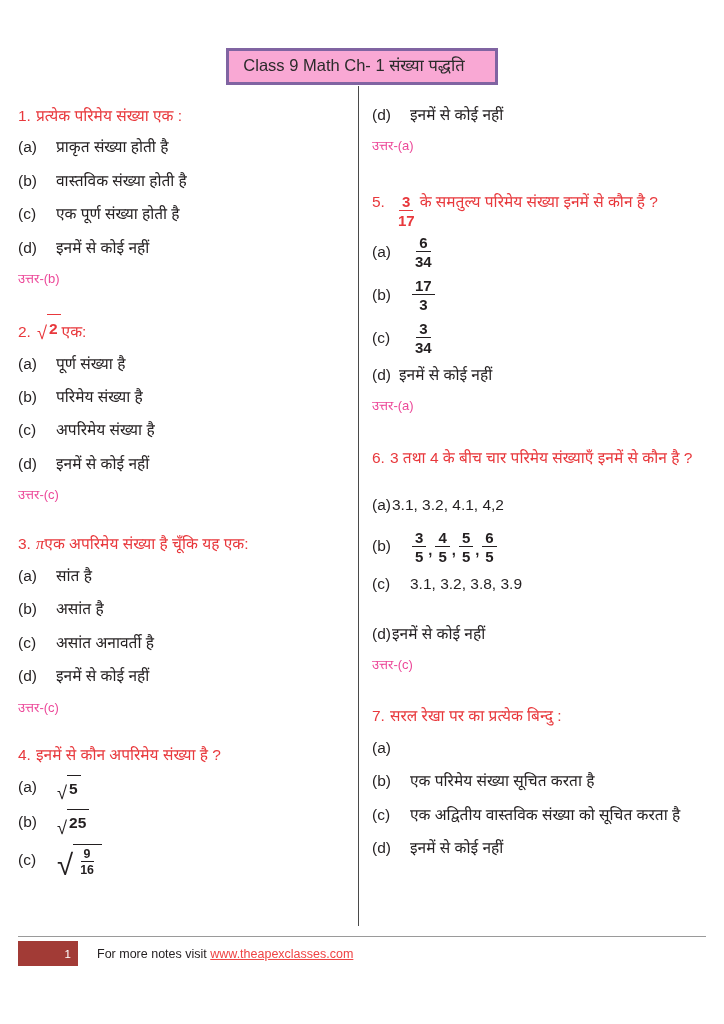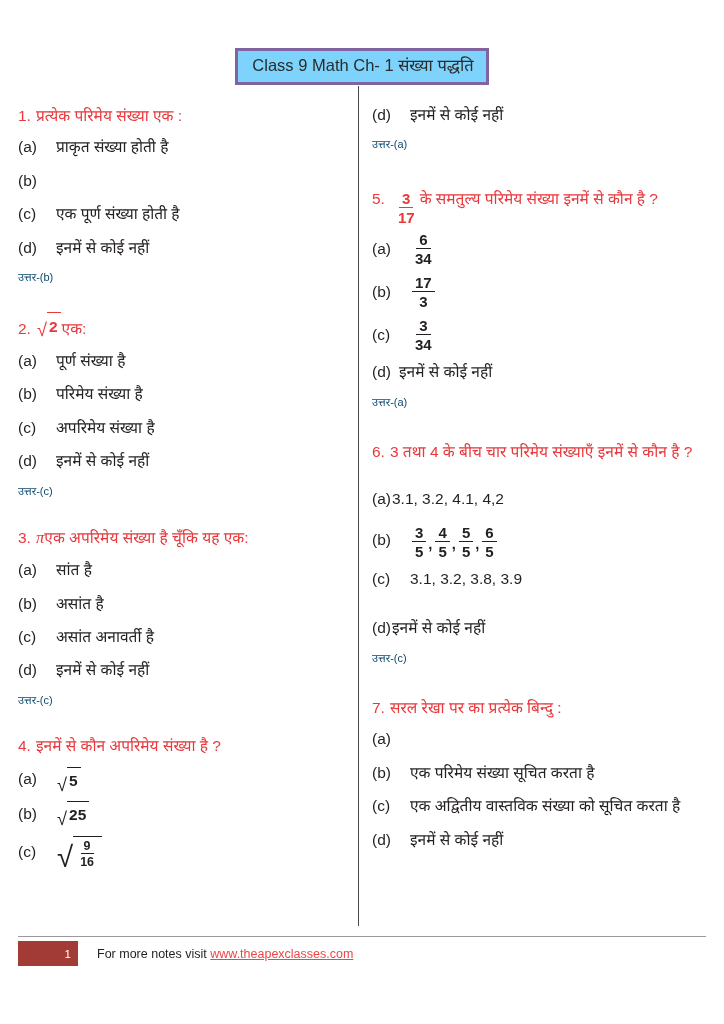--- a/index.html
+++ b/index.html
@@ -28,22 +28,22 @@
   .title-wrap {
     position: absolute;
     top: 48px;
     left: 0;
     width: 724px;
     text-align: center;
   }
   .title-box {
     display: inline-block;
     border: 3px solid #8064a2;
-    padding: 5px 12px 6px 14px;
-    background: #7dd3fc;
+    padding: 5px 30px 6px 14px;
+    background: #f9a8d4;
     font-size: 16.5px;
     line-height: 1.2;
     color: #2b2b2b;
     white-space: nowrap;
   }
 
   
   .divider {
     position: absolute;
     left: 358px;
@@ -87,22 +87,22 @@
   .opt .lbl {
     flex: 0 0 auto;
     min-width: 30px;
   }
   .opt .lbl.nogap { min-width: 0; }
   .opt .otxt { padding-left: 8px; text-align: center; }
   .opt .otxt.nopad { padding-left: 1px; margin-top: 16px; }
   .opt.tall { align-items: center; margin-bottom: 9px; }
 
   .ans {
-    color: #0c4a6e;
-    font-size: 11px;
+    color: #ec4899;
+    font-size: 13px;
     line-height: 1.4;
     margin: 2px 0 0 0;
   }
 
   
   .frac {
     display: inline-flex;
     flex-direction: column;
     align-items: center;
     vertical-align: middle;
@@ -221,20 +221,21 @@
       <div class="q-text">
         <span>1.</span>
         <span style="padding-left:5px">प्रत्येक परिमेय संख्या एक :</span>
       </div>
       <div class="opt">
         <span class="lbl">(a)</span>
         <span class="otxt">प्राकृत संख्या होती है</span>
       </div>
       <div class="opt">
         <span class="lbl">(b)</span>
+        <span class="otxt">वास्तविक संख्या होती है</span>
       </div>
       <div class="opt">
         <span class="lbl">(c)</span>
         <span class="otxt">एक पूर्ण संख्या होती है</span>
       </div>
       <div class="opt">
         <span class="lbl">(d)</span>
         <span class="otxt">इनमें से कोई नहीं</span>
       </div>
       <div class="ans">उत्तर-(b)</div>

